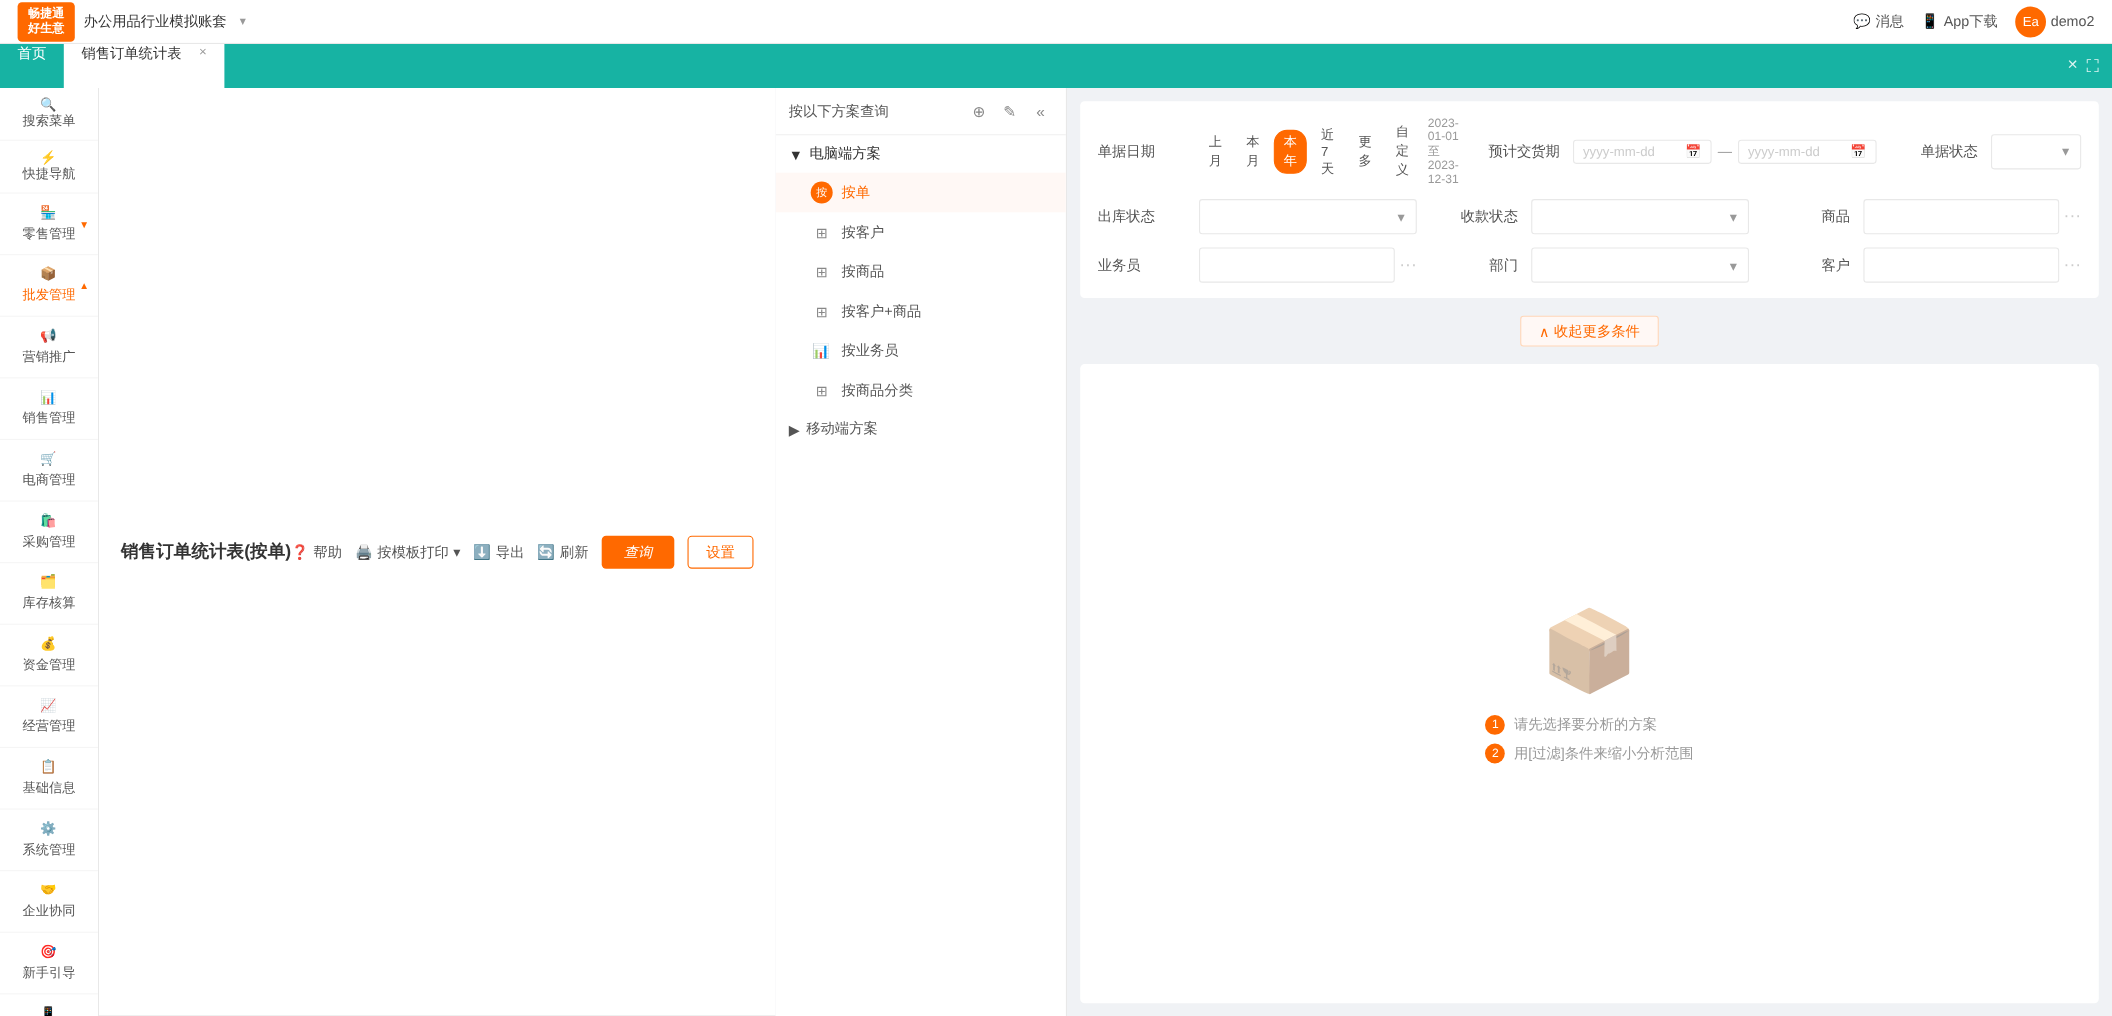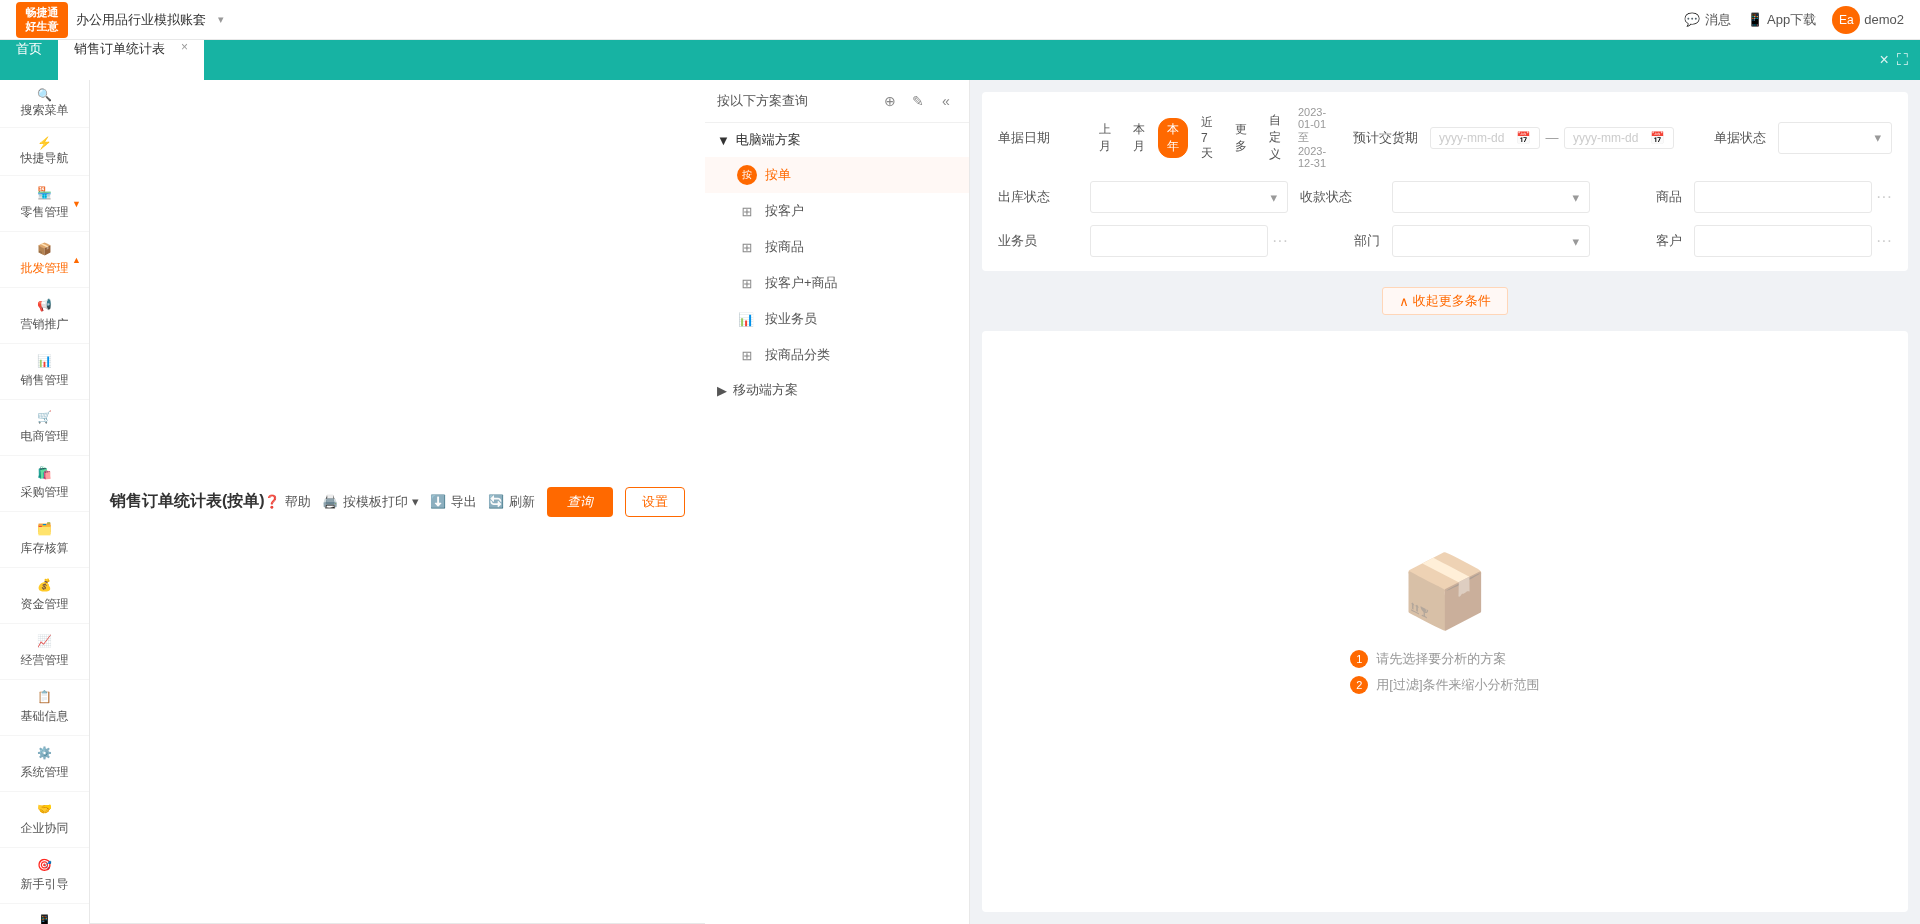--- a/index.html
+++ b/index.html
@@ -66,21 +66,21 @@
     .mobile-group-header { display: flex; align-items: center; padding: 8px 12px; cursor: pointer; color: #555; font-size: 13px; gap: 6px; }
 
     
     .right-panel { flex: 1; display: flex; flex-direction: column; overflow: hidden; padding: 12px; gap: 8px; }
 
     
     .filter-area { background: #fff; border-radius: 4px; padding: 14px 16px; flex-shrink: 0; }
     .filter-label { width: 80px; color: #555; font-size: 13px; flex-shrink: 0; }
     .date-shortcut { padding: 2px 8px; border-radius: 3px; font-size: 12px; cursor: pointer; color: #555; border: 1px solid transparent; }
     .date-shortcut.active { background: #ff6900; color: #fff; border-color: #ff6900; border-radius: 12px; }
-    .date-input { border: 1px solid #e8e8e8; border-radius: 3px; padding: 3px 8px; font-size: 12px; color: #999; width: 110px; display: flex; align-items: center; justify-content: space-between; }
+    .date-input { border: 1px solid #e8e8e8; border-radius: 3px; padding: 3px 8px; font-size: 12px; color: #999; width: 126px; display: flex; align-items: center; justify-content: space-between; }
     .filter-select { flex: 1; border: 1px solid #e8e8e8; border-radius: 3px; padding: 5px 10px; font-size: 13px; color: #333; display: flex; align-items: center; justify-content: space-between; cursor: pointer; height: 32px; }
     .filter-input { flex: 1; border: 1px solid #e8e8e8; border-radius: 3px; padding: 5px 10px; font-size: 13px; color: #999; height: 32px; }
     .filter-dots { color: #ccc; font-size: 16px; cursor: pointer; }
     .filter-sep { width: 16px; text-align: center; color: #999; flex-shrink: 0; }
 
     .collapse-row { display: flex; justify-content: center; padding: 8px 0; }
     .collapse-btn { display: flex; align-items: center; gap: 4px; color: #ff6900; font-size: 13px; cursor: pointer; background: #fff8f5; padding: 4px 16px; border-radius: 3px; border: 1px solid #ffd6b8; }
 
     
     .empty-state { flex: 1; display: flex; flex-direction: column; align-items: center; justify-content: center; gap: 16px; background: #fff; border-radius: 4px; }
@@ -327,21 +327,21 @@
               </div>
             </div>
           </div>
 
           <div style="display:grid; grid-template-columns: 80px 1fr 80px 1fr 80px 1fr; gap:12px; align-items:center; margin-bottom:12px;">
             <span class="filter-label">出库状态</span>
             <div class="filter-select">
               <span></span>
               <span style="color:#999;">▾</span>
             </div>
-            <span class="filter-label" style="">收款状态</span>
+            <span class="filter-label" style="text-align:right;">收款状态</span>
             <div class="filter-select">
               <span></span>
               <span style="color:#999;">▾</span>
             </div>
             <span class="filter-label" style="text-align:right;">商品</span>
             <div style="display:flex; align-items:center; gap:4px;">
               <div class="filter-input" style="flex:1; background:#fff;"></div>
               <span class="filter-dots">···</span>
             </div>
           </div>

